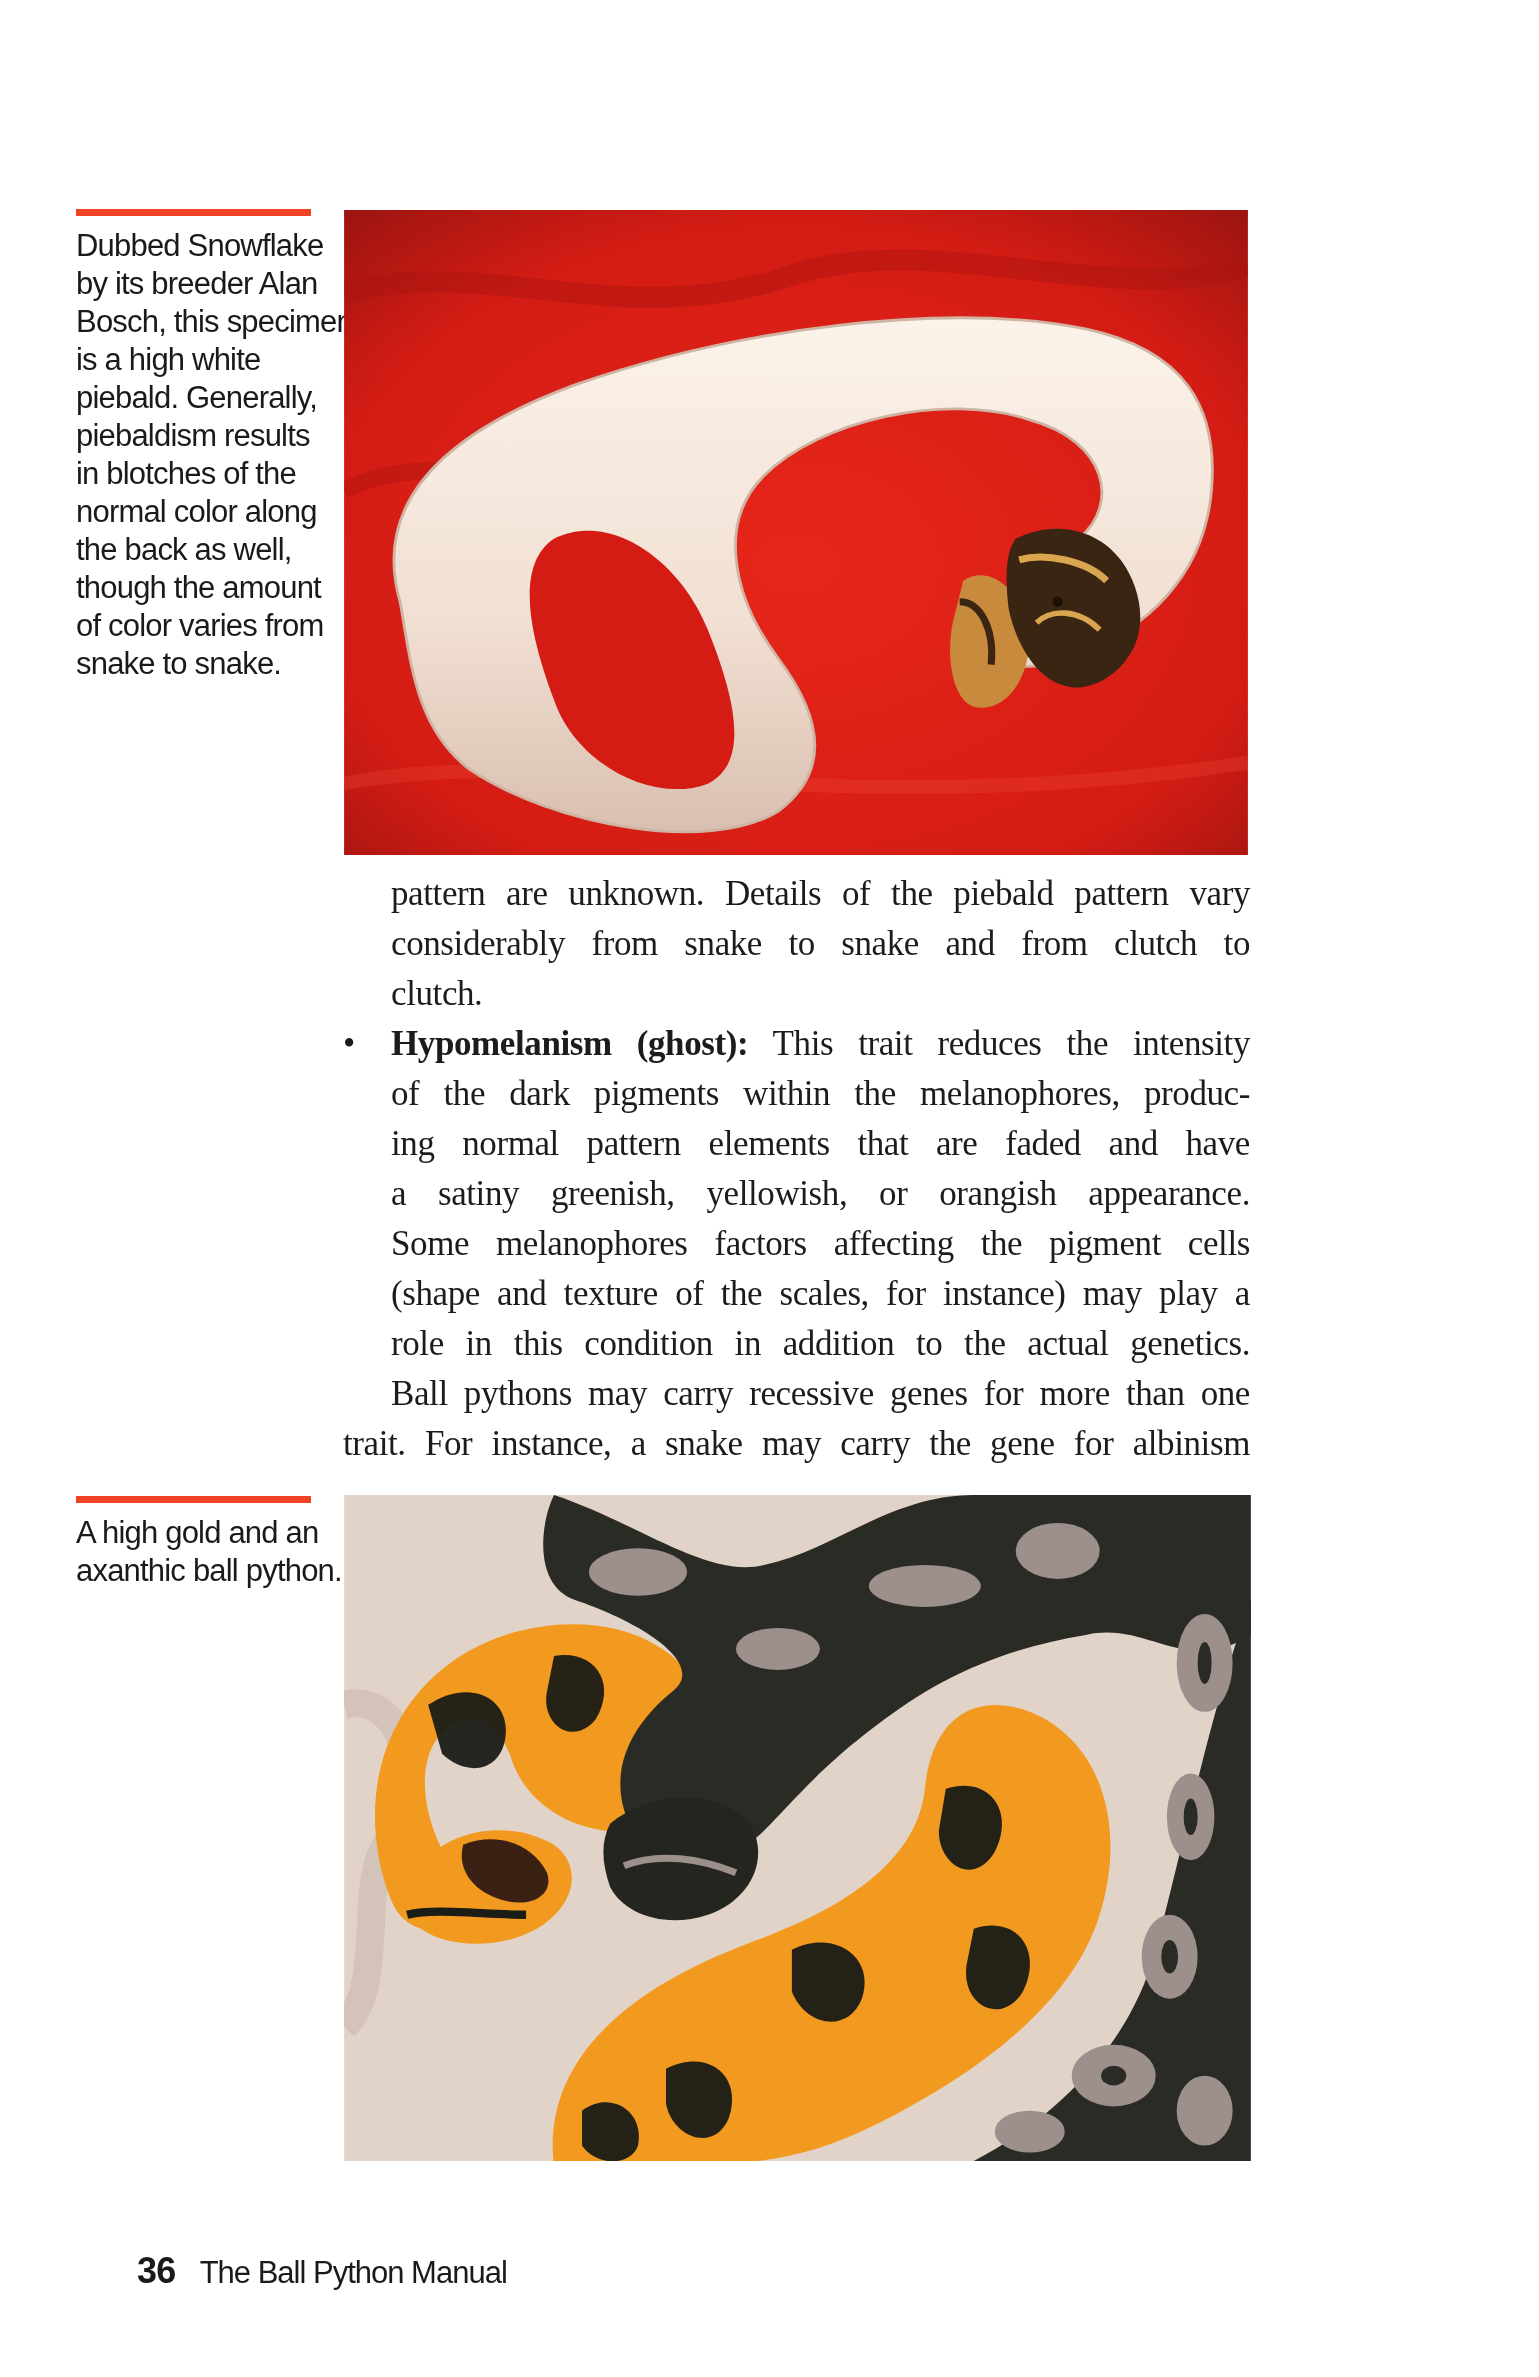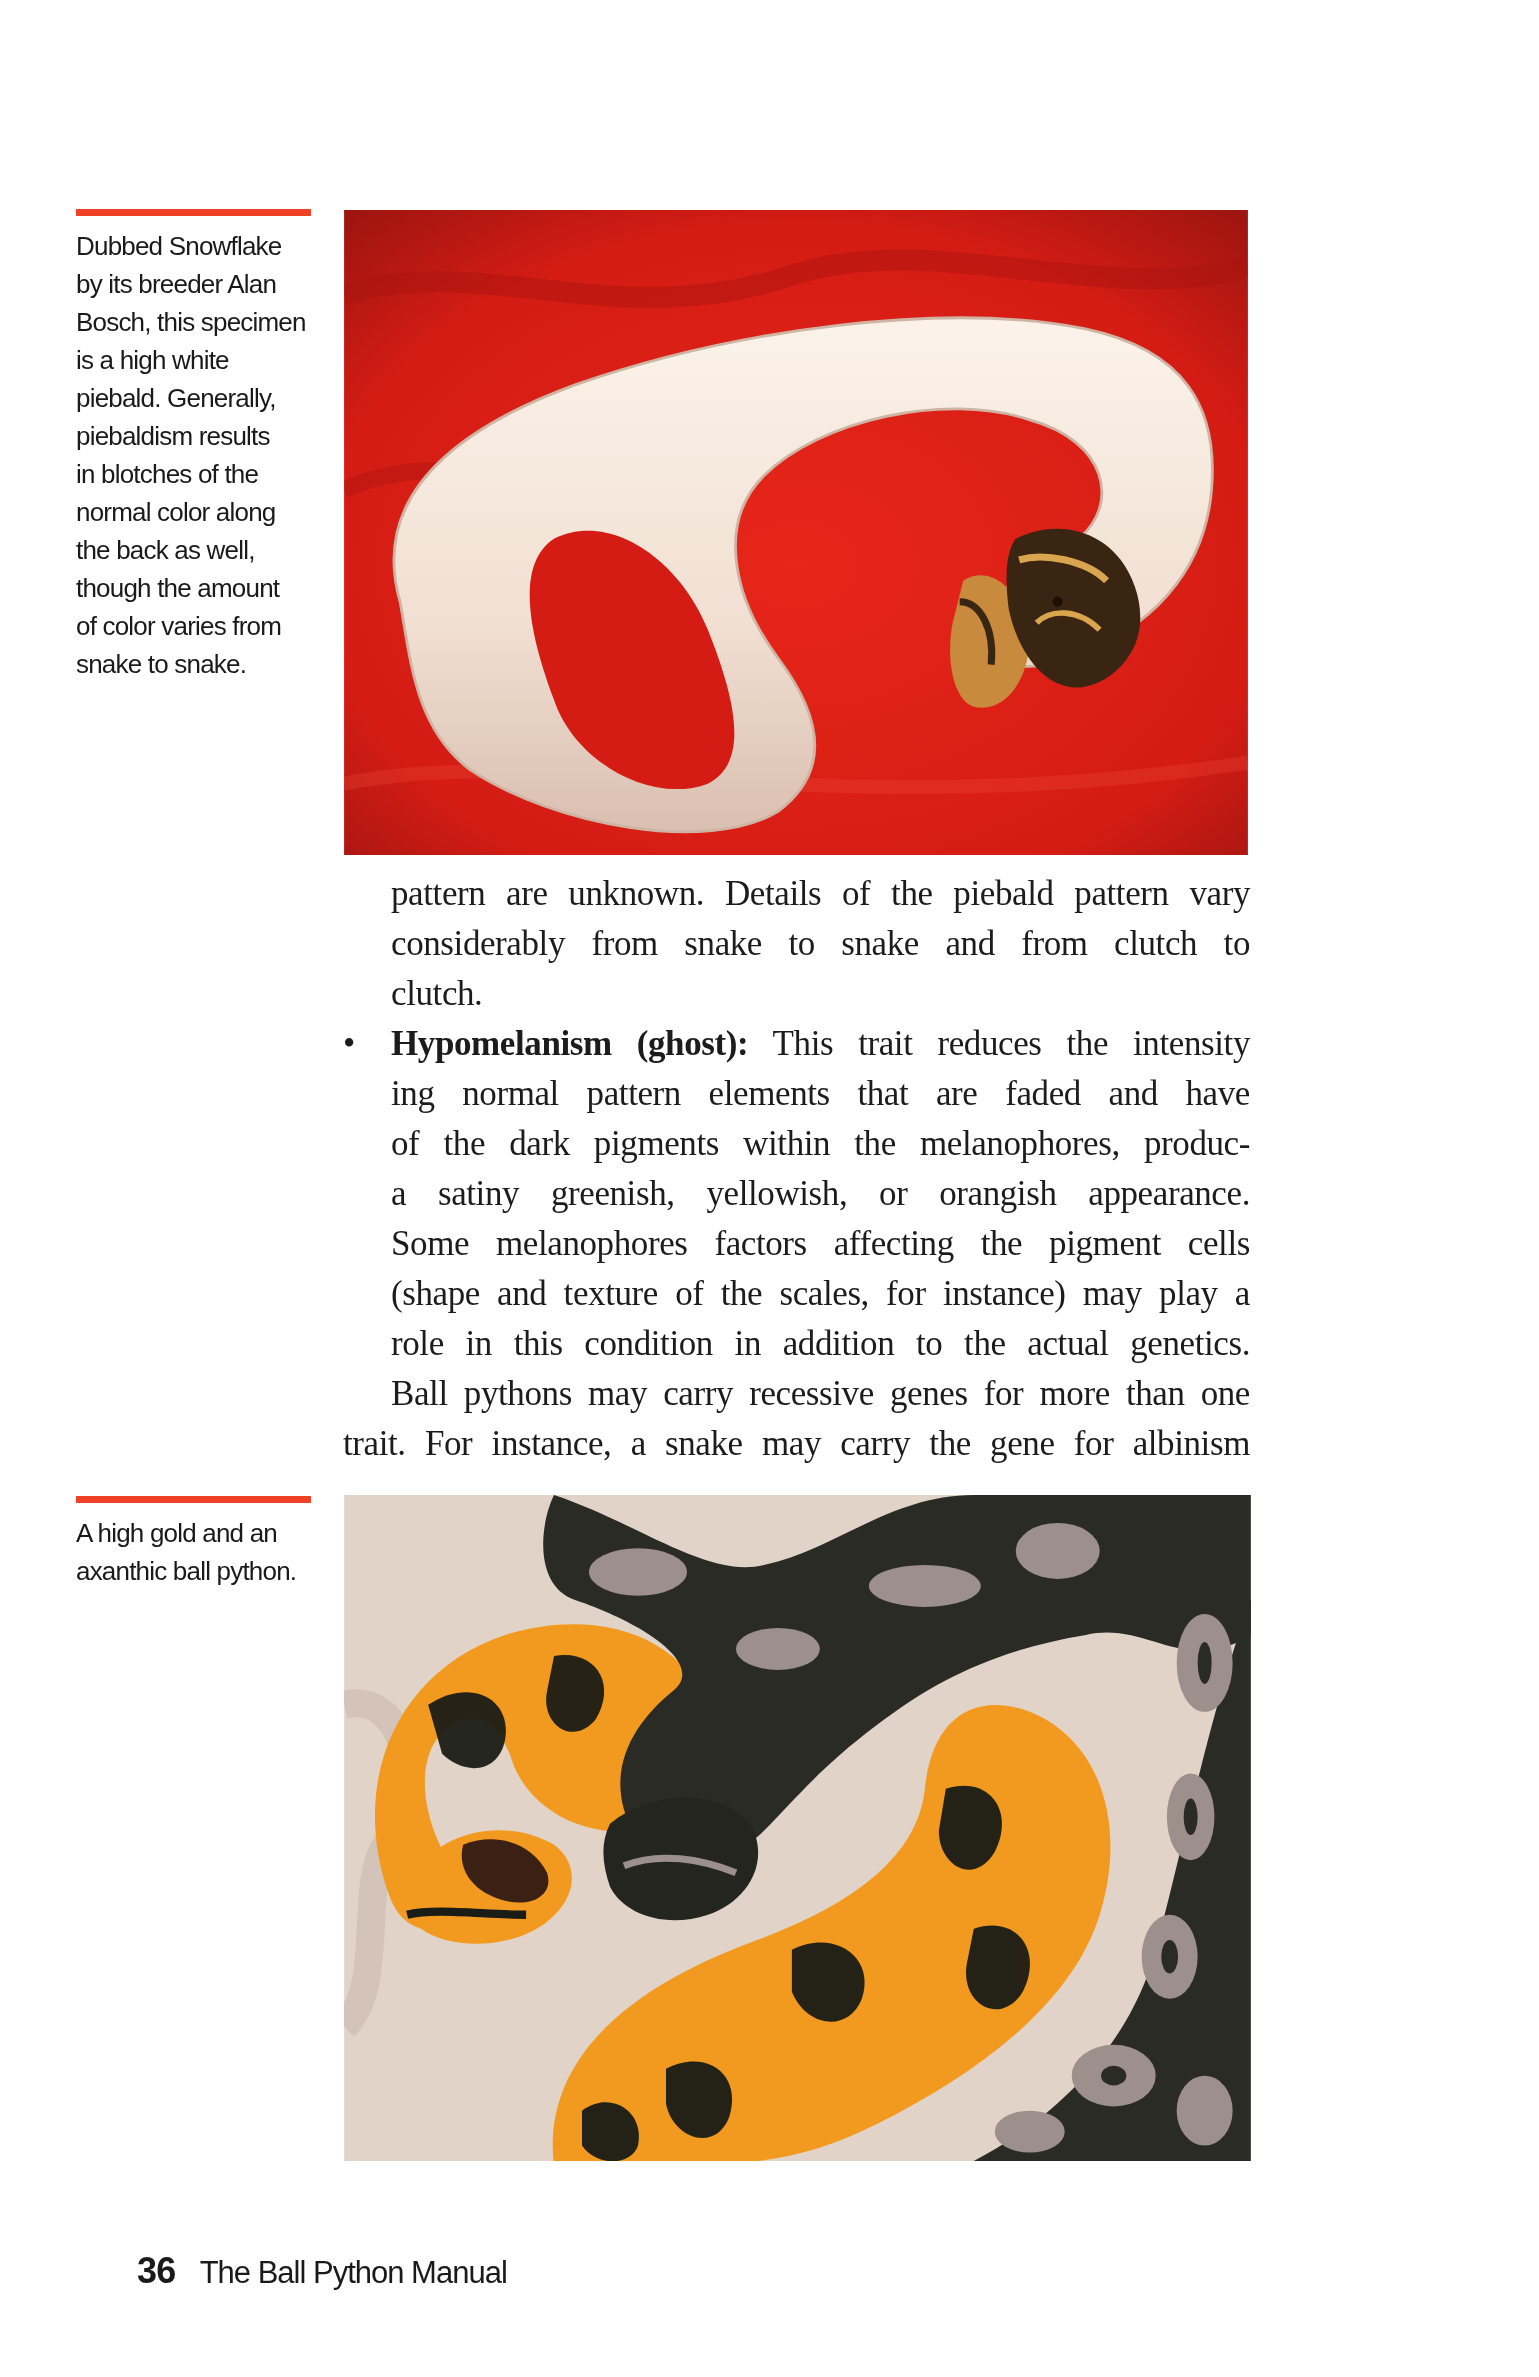--- a/index.html
+++ b/index.html
@@ -3,21 +3,21 @@
 <meta charset="utf-8">
 <style>
   html, body { margin: 0; padding: 0; background: #ffffff; }
   body { width: 1540px; height: 2377px; position: relative; overflow: hidden; }
   .page { position: absolute; left: 0; top: 0; width: 1540px; height: 2377px; background: #fff; }
 
   .caption-block { position: absolute; left: 76px; width: 235px; }
   .caption-rule { height: 7px; background: #ef4227; width: 235px; }
   .caption-text {
     font-family: "Liberation Sans", sans-serif;
-    font-size: 26px; line-height: 38px; color: #1a1a1a;
+    font-size: 31px; line-height: 38px; color: #1a1a1a;
     margin-top: 11.2px; letter-spacing: -0.8px;
   }
   .caption-1 { top: 209px; }
   .caption-2 { top: 1496px; }
 
   .photo { position: absolute; overflow: hidden; }
   .photo-1 { left: 344px; top: 210px; width: 904px; height: 645px; }
   .photo-2 { left: 344px; top: 1495px; width: 907px; height: 666px; }
 
   .body-text {
@@ -93,22 +93,22 @@
   </div>
 
   <div class="body-text">
     <span class="line indent justify">pattern are unknown. Details of the piebald pattern vary</span>
     <span class="line indent justify">considerably from snake to snake and from clutch to</span>
     <span class="line indent">clutch.</span>
 
     <div class="bullet-row">
       <span class="bullet">•</span>
       <span class="line indent justify"><span class="term">Hypomelanism (ghost):</span><span> This trait reduces the intensity</span></span>
+      <span class="line indent justify">of the dark pigments within the melanophores, produc-</span>
       <span class="line indent justify">ing normal pattern elements that are faded and have</span>
-      <span class="line indent justify">of the dark pigments within the melanophores, produc-</span>
       <span class="line indent justify">a satiny greenish, yellowish, or orangish appearance.</span>
       <span class="line indent justify">Some melanophores factors affecting the pigment cells</span>
       <span class="line indent justify">(shape and texture of the scales, for instance) may play a</span>
       <span class="line indent justify">role in this condition in addition to the actual genetics.</span>
     </div>
 
     <span class="line indent justify">Ball pythons may carry recessive genes for more than one</span>
     <span class="line justify">trait. For instance, a snake may carry the gene for albinism</span>
   </div>
 

